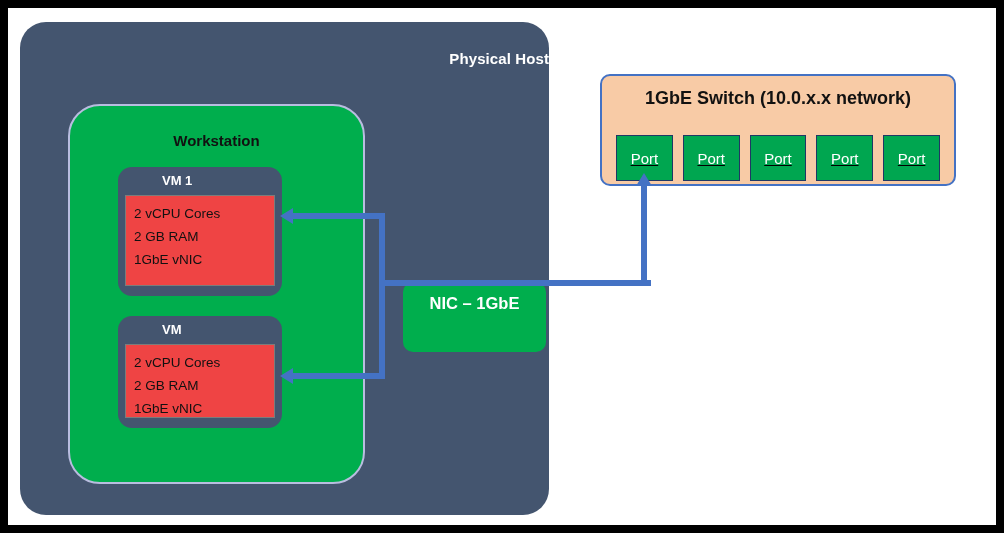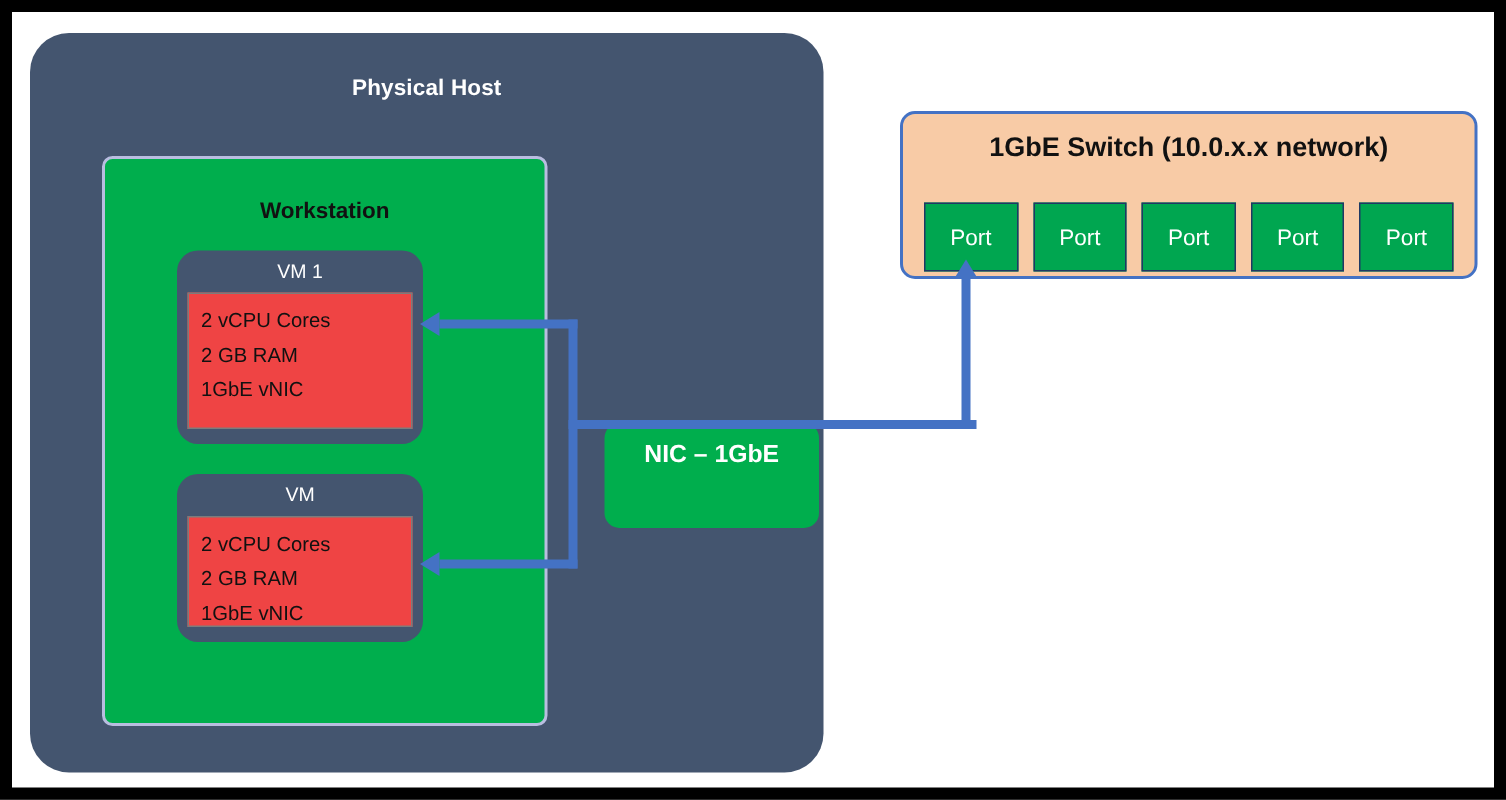--- a/index.html
+++ b/index.html
@@ -33,36 +33,36 @@
     width: 529px;
     height: 493px;
     background: #44556F;
     border-radius: 26px;
   }
   #physical-host-label {
     position: absolute;
     left: 0;
     top: 28px;
     width: 529px;
-    text-align: center;
+    text-align: right;
     color: #ffffff;
     font-size: 15px;
     font-weight: bold;
     letter-spacing: .1px;
   }
   
   #workstation {
     position: absolute;
     left: 48px;
     top: 82px;
     width: 297px;
     height: 380px;
     background: #00AE4D;
     border: 2px solid #B9BDE0;
-    border-radius: 7px;
+    border-radius: 32px;
     box-sizing: border-box;
   }
   #workstation-label {
     position: absolute;
     left: 0;
     top: 26px;
     width: 100%;
     text-align: center;
     color: #111111;
     font-size: 15px;
@@ -77,24 +77,24 @@
     border-radius: 14px;
     box-sizing: border-box;
   }
   #vm-card-1 { top: 61px;  height: 129px; }
   #vm-card-2 { top: 210px; height: 112px; }
   .vm-title {
     position: absolute;
     left: 0;
     top: 6px;
     width: 100%;
-    text-align: center;
     color: #ffffff;
     font-size: 13px;
-    font-weight: normal;
+    font-weight: bold;
+    padding-left: 44px;
   }
   .vm-specs {
     position: absolute;
     left: 7px;
     right: 7px;
     top: 28px;
     bottom: 10px;
     background: #ef4444;
     border: 1px solid #7c7c7c;
     box-sizing: border-box;
@@ -125,21 +125,21 @@
     text-align: center;
     color: #ffffff;
     font-size: 16.5px;
     font-weight: bold;
   }
   
   #switch-box {
     position: absolute;
     left: 592px;
     top: 66px;
-    width: 385px;
+    width: 356px;
     height: 112px;
     background: #F8CBA6;
     border: 2px solid #4472C4;
     border-radius: 10px;
     box-sizing: border-box;
   }
   #switch-title {
     position: absolute;
     left: 0;
     top: 12px;
@@ -150,20 +150,21 @@
     font-weight: bold;
   }
   #switch-ports {
     position: absolute;
     left: 14px;
     right: 14px;
     top: 59px;
     height: 46px;
     display: flex;
     gap: 10px;
+    text-decoration: underline;
   }
   .switch-port {
     flex: 1 1 0;
     background: #00A650;
     border: 1px solid #1F3864;
     box-sizing: border-box;
     display: flex;
     align-items: center;
     justify-content: center;
     color: #ffffff;

